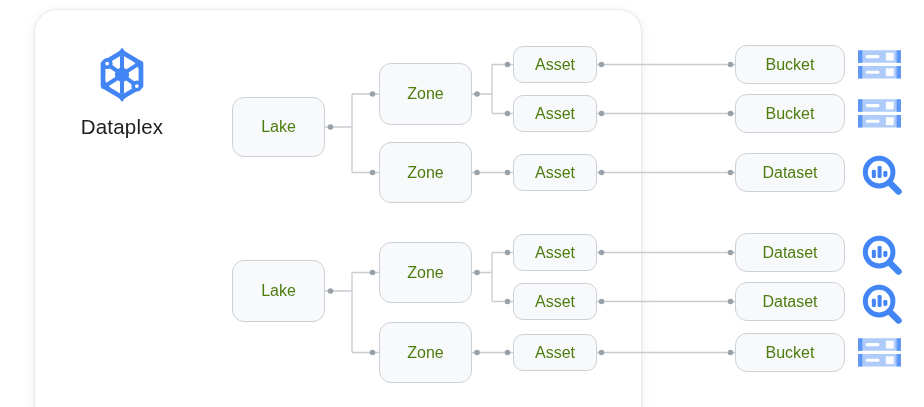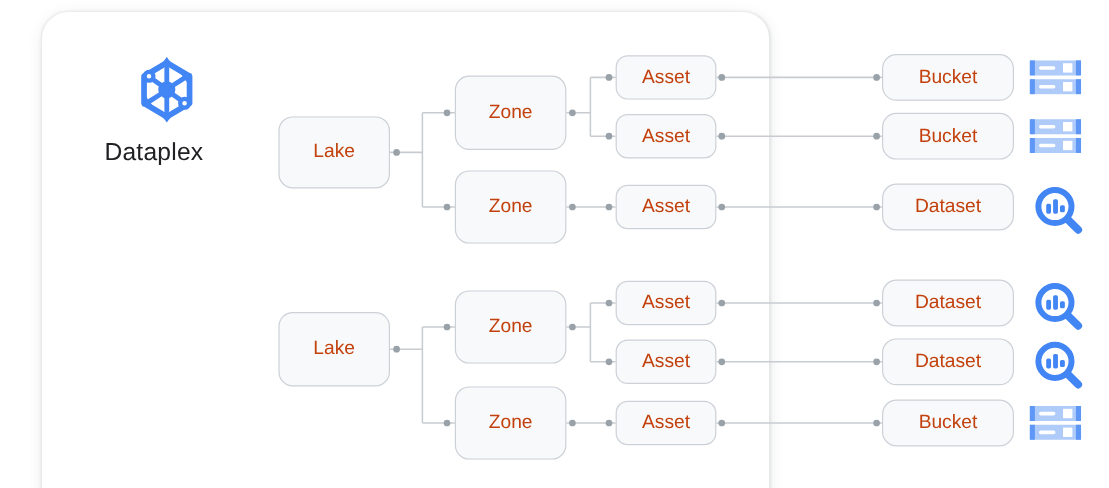--- a/index.html
+++ b/index.html
@@ -5,29 +5,29 @@
   html,body { margin:0; padding:0; background:#ffffff; }
   .stage {
     position:relative; width:924px; height:407px; overflow:hidden;
     background:#ffffff; font-family:"Liberation Sans", sans-serif;
   }
   .card {
     position:absolute; left:35px; top:10px; width:606px; height:430px;
     background:#ffffff; border-radius:22px;
     box-shadow: 0 0 3px rgba(60,64,67,.18), 0 3px 12px rgba(60,64,67,.10);
   }
-  .brand { position:absolute; left:87px; top:44px; width:104px; text-align:left; }
+  .brand { position:absolute; left:70px; top:44px; width:104px; text-align:center; }
   .brand svg { display:block; margin:0 auto; }
   .brand-label { margin-top:7px; font-size:20.5px; color:#202124; letter-spacing:.2px; }
   .connectors { position:absolute; left:0; top:0; width:924px; height:407px; pointer-events:none; }
   .node {
     position:absolute; box-sizing:border-box;
     display:flex; align-items:center; justify-content:center;
     background:#f8f9fa; border:1px solid #ccd1d7;
-    color:#c2410c; font-size:16px;
+    color:#4d7c0f; font-size:16px;
   }
   .rect { border-radius:12px; }
   .pill { border-radius:10px; }
   .icon { position:absolute; }
 </style>
 </head>
 <body>
 
 <div class="stage">
 

